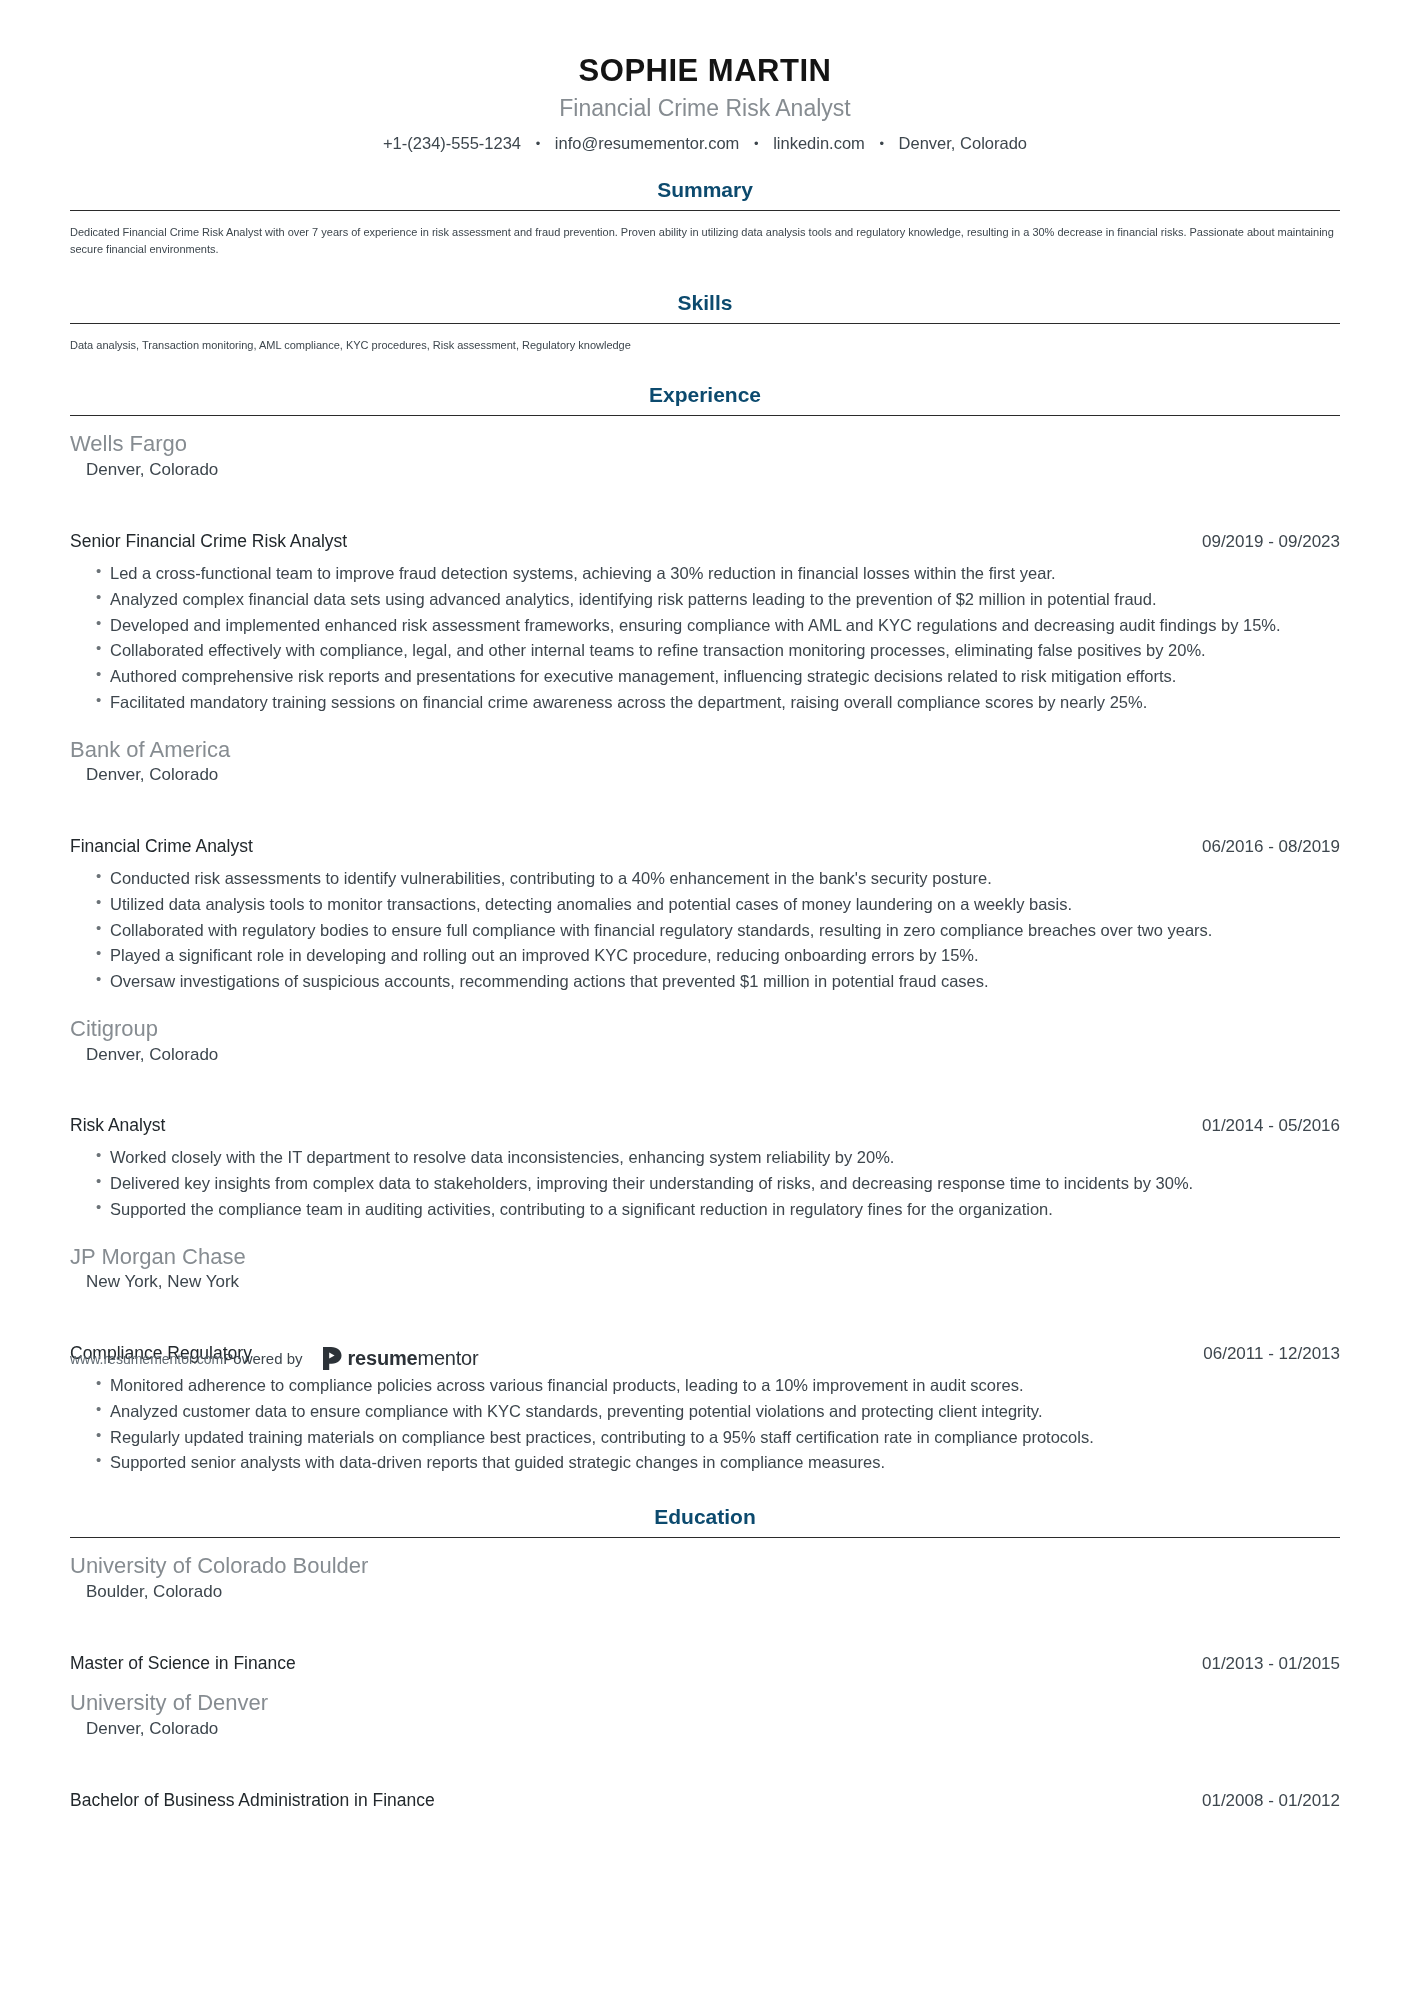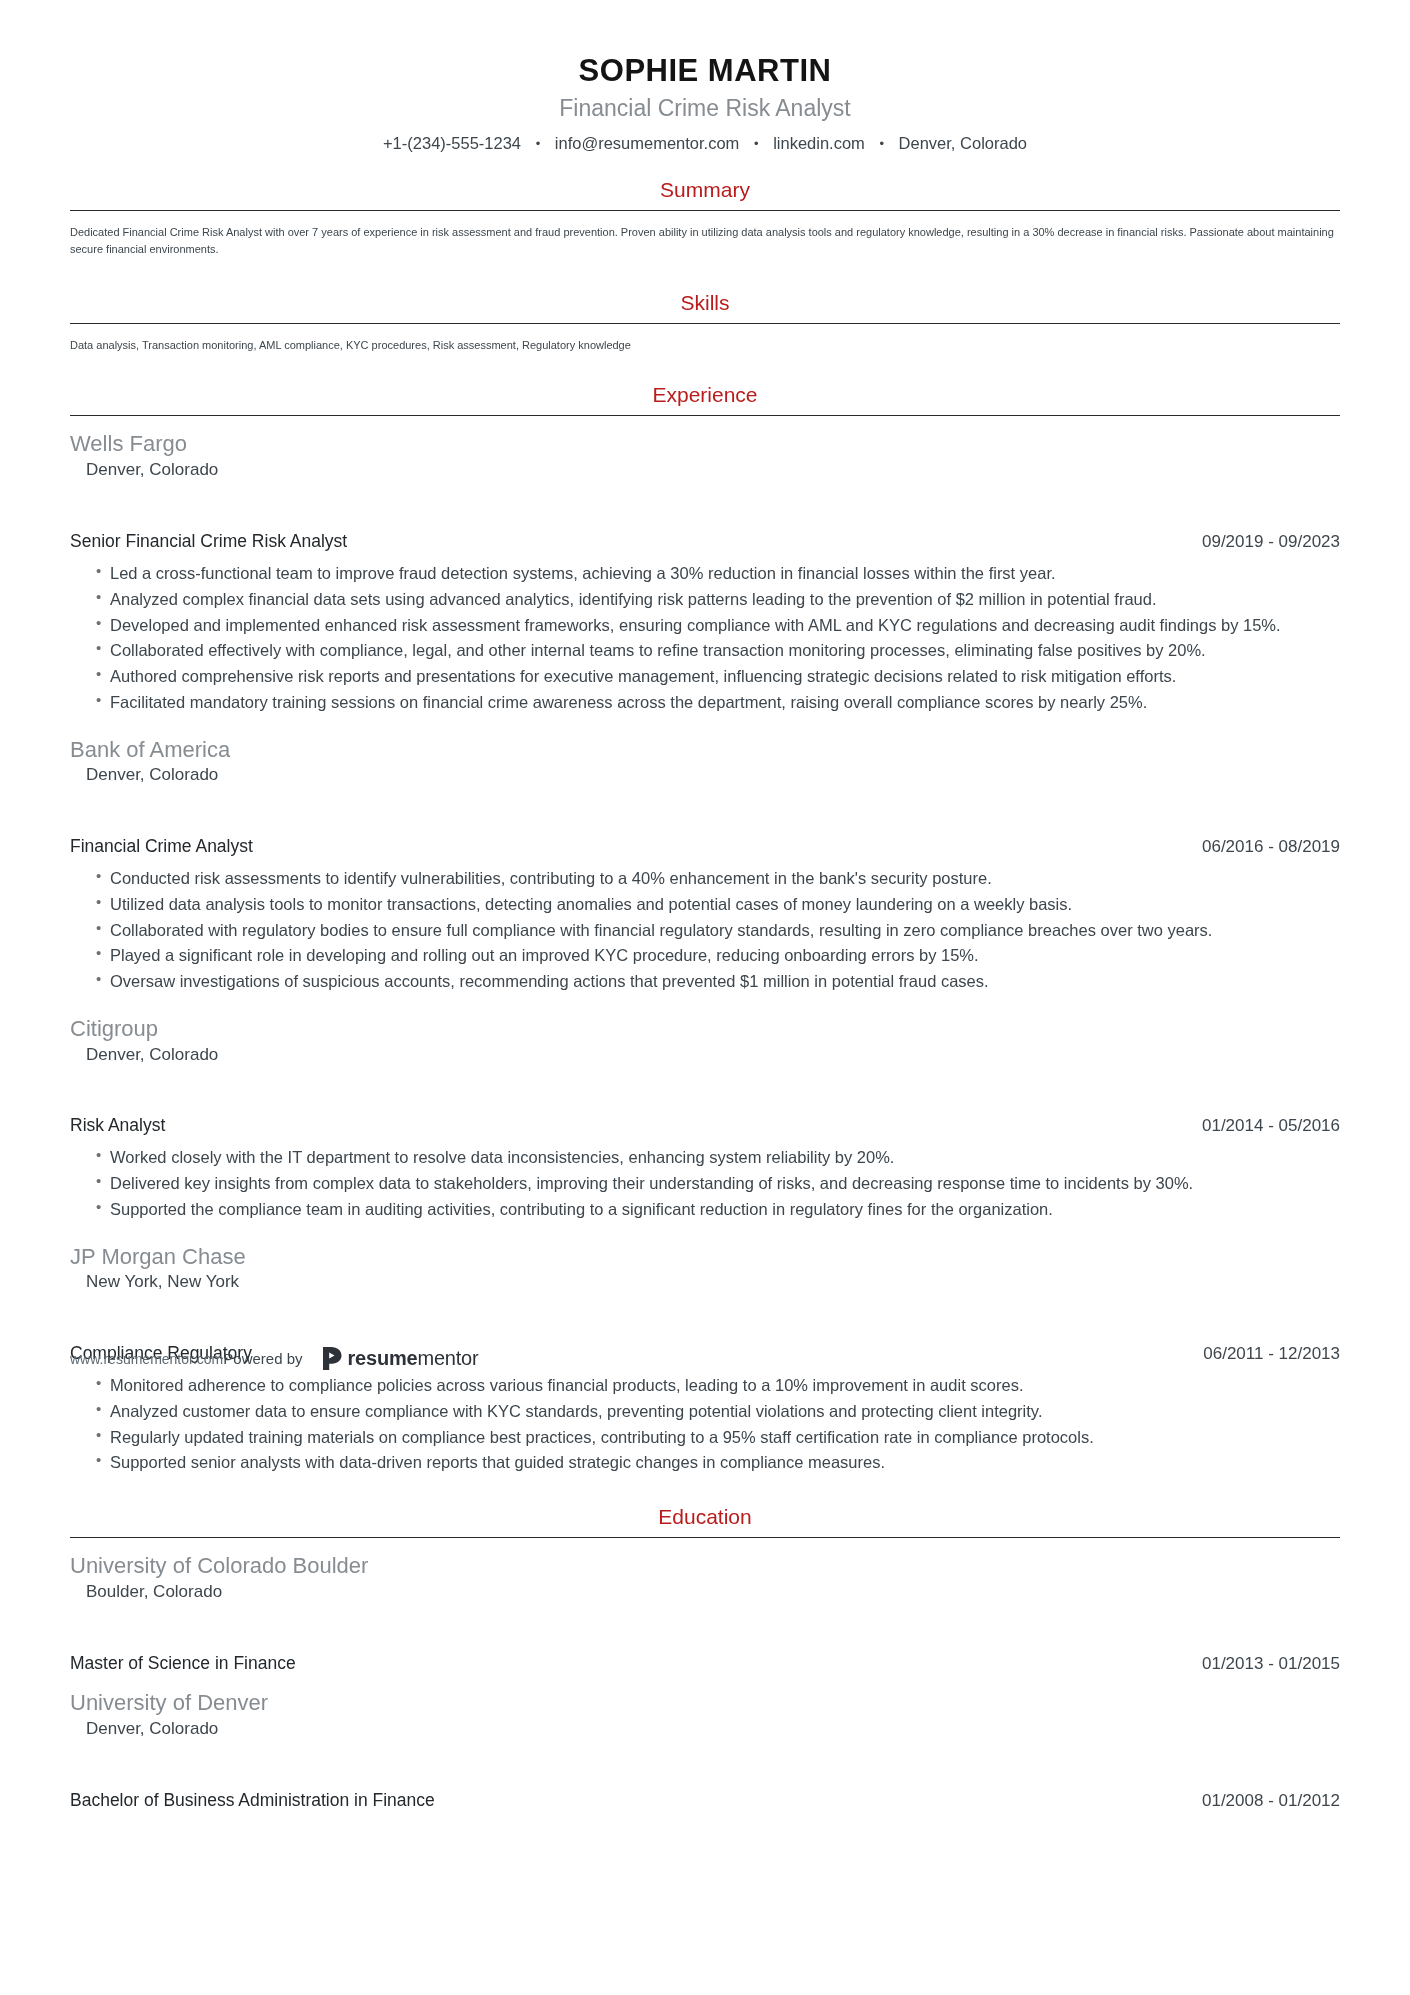--- a/index.html
+++ b/index.html
@@ -55,22 +55,22 @@
     color: #3d464d;
     font-size: 13px;
     vertical-align: middle;
   }
 
   
   .section { margin-top: 2px; }
   .section-title {
     text-align: center;
     font-size: 21px;
-    color: #b91c1c;
-    font-weight: 400;
+    color: #0c4a6e;
+    font-weight: 700;
     margin: 0 0 8px 0;
     line-height: 1.2;
   }
   .rule {
     border: 0;
     border-top: 1.6px solid #2b2b2b;
     margin: 0 0 13px 0;
   }
   .body-text {
     font-size: 11px;

